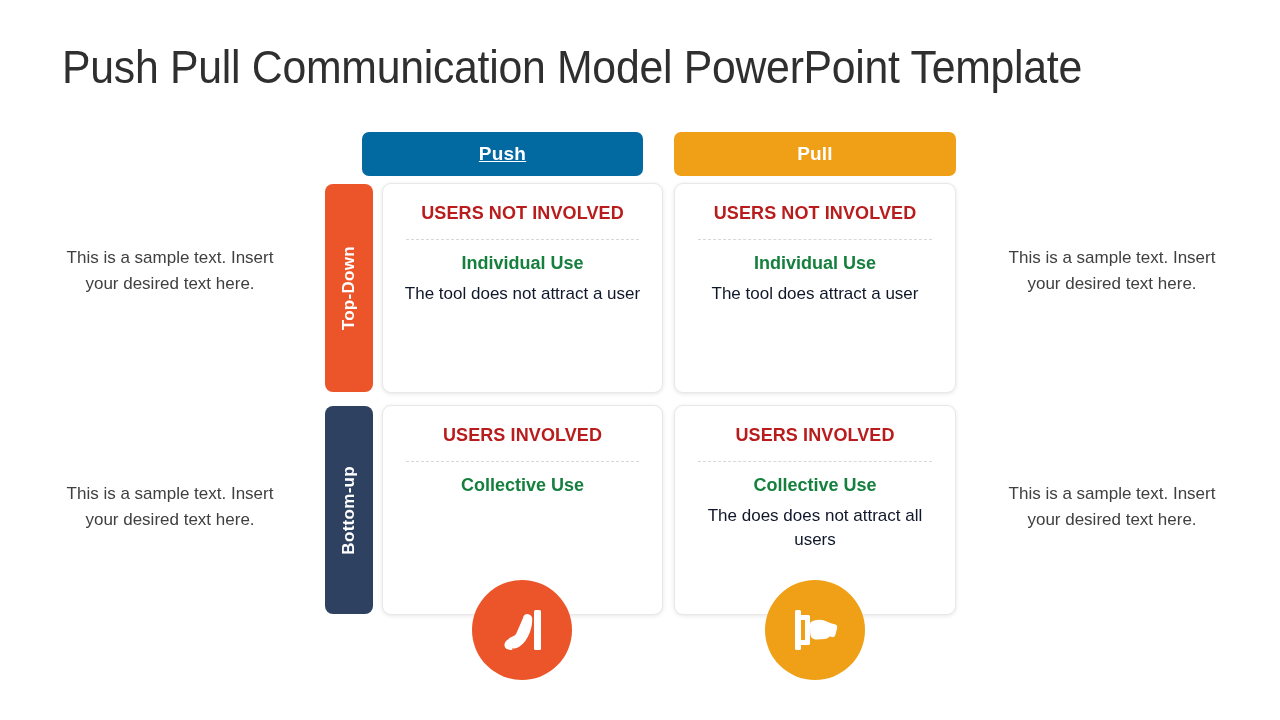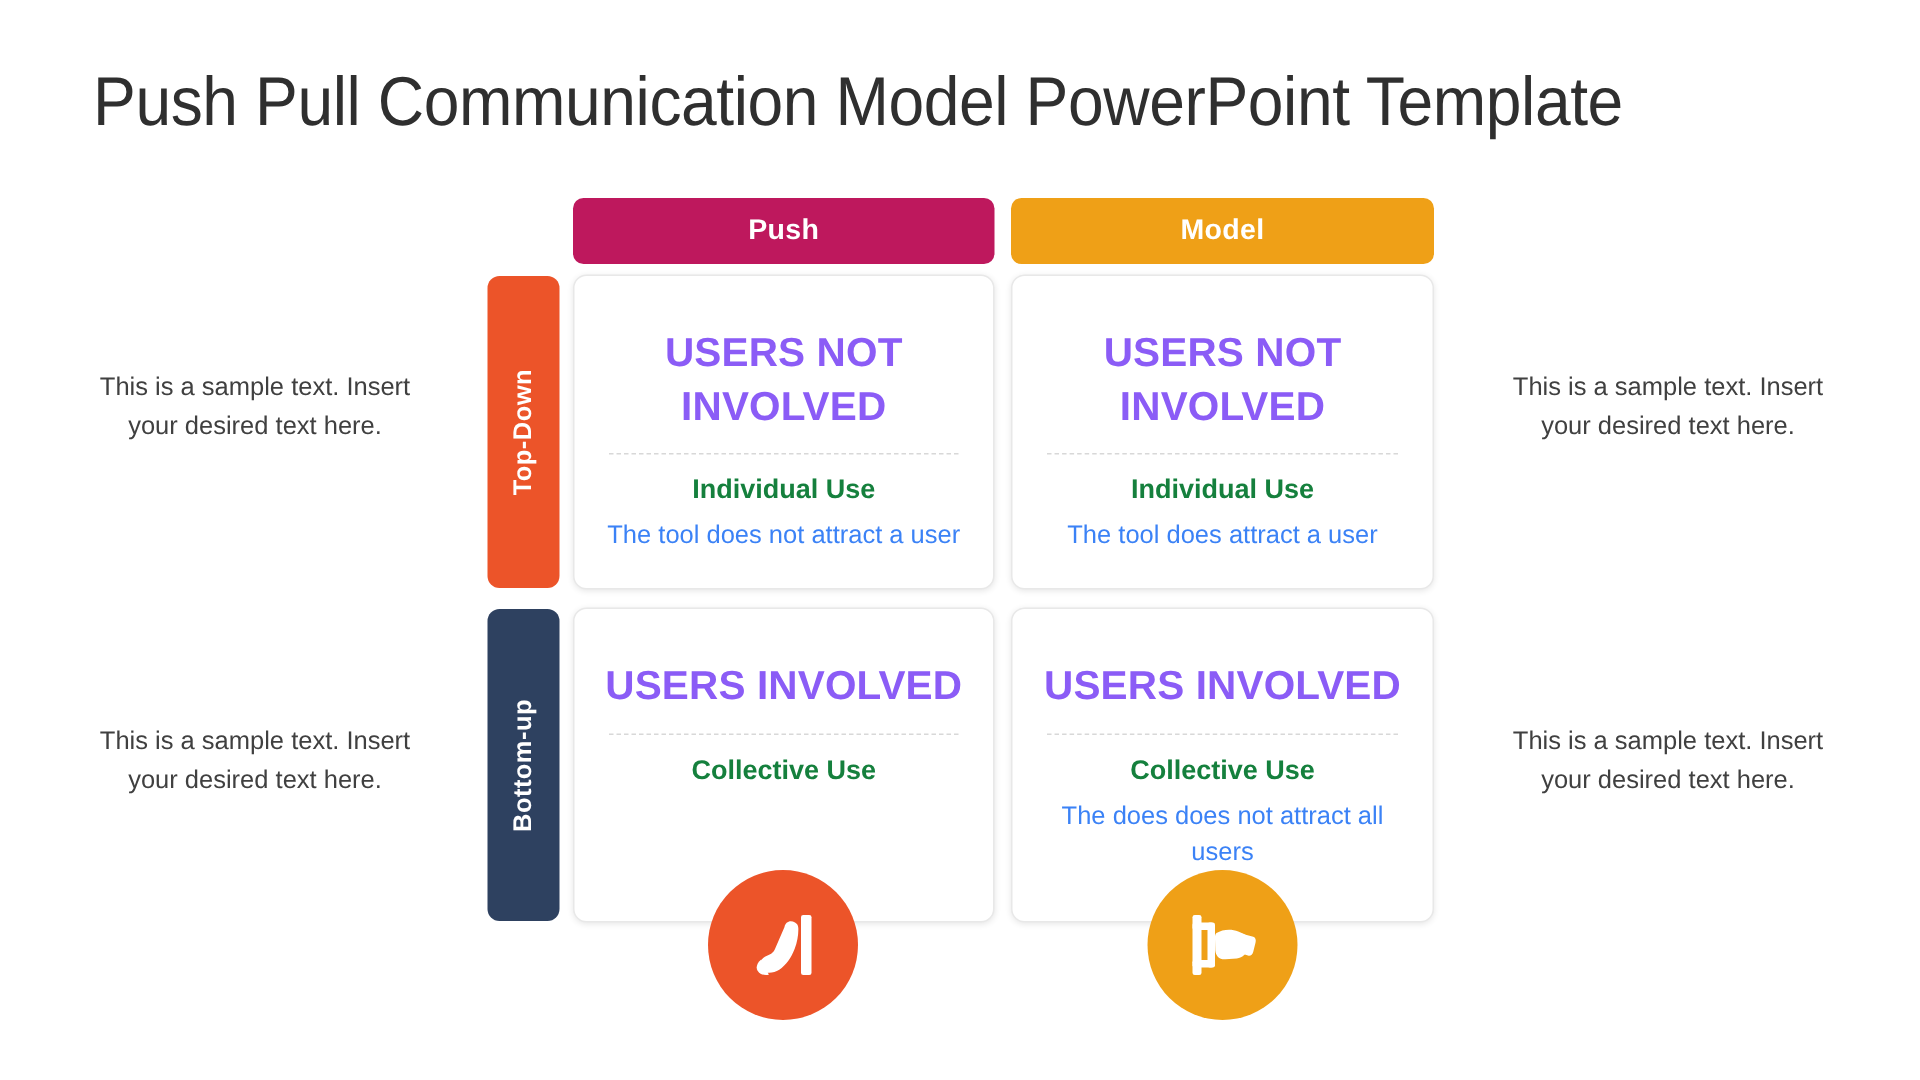--- a/index.html
+++ b/index.html
@@ -40,21 +40,21 @@
     height: 44px;
     border-radius: 7px;
     display: flex;
     align-items: center;
     justify-content: center;
     color: #ffffff;
     font-size: 19px;
     font-weight: bold;
     letter-spacing: 0.2px;
   }
-  .col-header.push { left: 382px; width: 281px; background: #be185d; }
+  .col-header.push { left: 362px; width: 281px; background: #0369a1; text-decoration: underline; }
   .col-header.pull { left: 674px; width: 282px; background: #EFA017; }
 
   
   .row-label {
     position: absolute;
     left: 325px;
     width: 48px;
     border-radius: 8px;
     color: #ffffff;
     font-size: 17px;
@@ -81,42 +81,41 @@
     box-shadow: 0 1px 4px rgba(0,0,0,0.10);
     padding: 18px 20px 12px 20px;
     text-align: center;
   }
   .card.r1c1 { left: 382px; top: 183px; width: 281px; height: 210px; }
   .card.r1c2 { left: 674px; top: 183px; width: 282px; height: 210px; }
   .card.r2c1 { left: 382px; top: 405px; width: 281px; height: 210px; }
   .card.r2c2 { left: 674px; top: 405px; width: 282px; height: 210px; }
 
   .card-title {
-    font-size: 27px;
-    font-weight: bold;
-    color: #8b5cf6;
+    font-size: 18px;
+    font-weight: bold;
+    color: #b91c1c;
     line-height: 1.32;
     letter-spacing: 0.1px;
-    margin-top: 16px;
   }
   .card-sep {
     border: 0;
     border-top: 1px dashed #d8d8d8;
     margin: 13px 3px 13px 3px;
   }
   .card-sub {
     font-size: 18px;
     font-weight: bold;
     color: #15803d;
     margin-bottom: 8px;
   }
   .card-desc {
     font-size: 17px;
     font-weight: 400;
-    color: #3b82f6;
+    color: #0f172a;
     line-height: 1.42;
   }
 
   
   .side-text {
     position: absolute;
     width: 230px;
     text-align: center;
     font-size: 17px;
     color: #404040;
@@ -146,21 +145,21 @@
 
 <div class="slide">
 
   <div class="slide-title">Push Pull Communication Model PowerPoint Template</div>
 
   <div class="col-header push">
     <span>Push</span>
   </div>
 
   <div class="col-header pull">
-    <span>Model</span>
+    <span>Pull</span>
   </div>
 
   <div class="row-label top">
     <span class="vtext">Top-Down</span>
   </div>
 
   <div class="row-label bottom">
     <span class="vtext">Bottom-up</span>
   </div>
 

